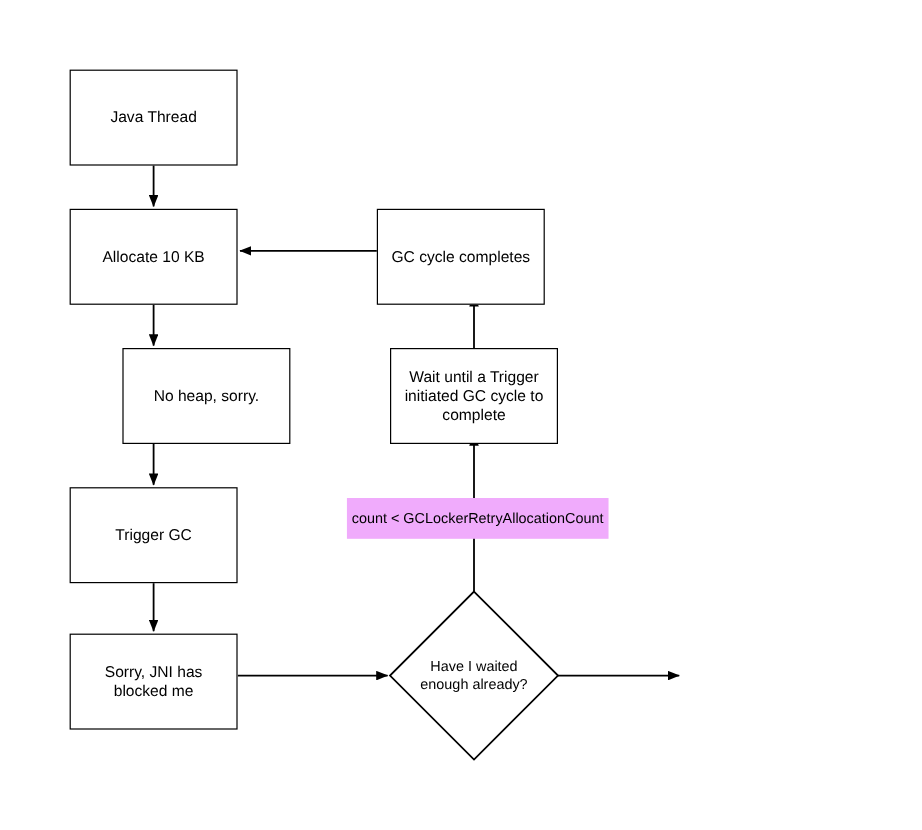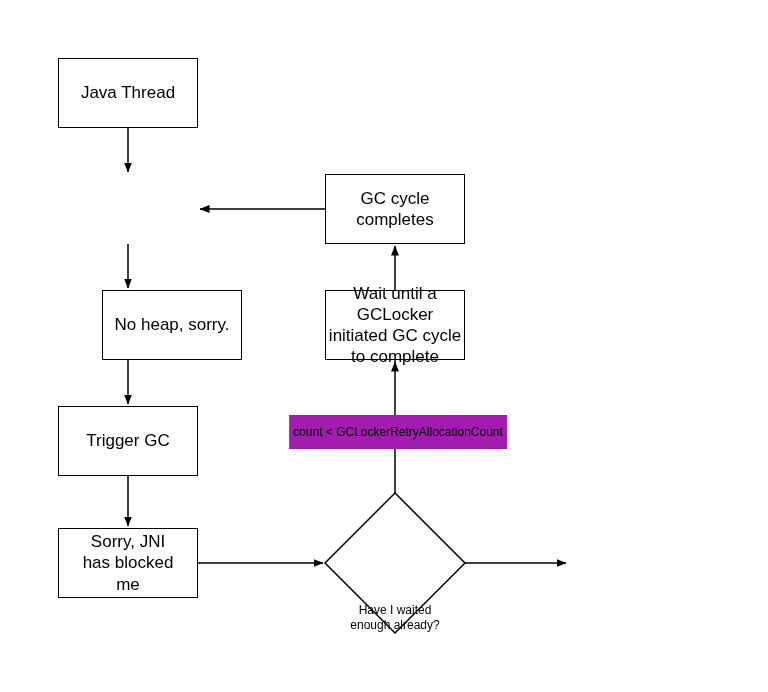--- a/index.html
+++ b/index.html
@@ -20,66 +20,66 @@
     position: absolute;
     left: 0;
     top: 0;
     width: 768px;
     height: 692px;
   }
   .node {
     position: absolute;
     box-sizing: border-box;
     width: 140px;
-    height: 70px;
+    height: 80px;
     background: #ffffff;
     border: 1.5px solid #000000;
     display: flex;
     align-items: center;
     justify-content: center;
     text-align: center;
-    font-size: 17px;
+    font-size: 13px;
     line-height: 1.25;
   }
   .node span {
     display: inline-block;
   }
   .node.n-java    { left: 58px;  top: 58px;  }
   .node.n-alloc   { left: 58px;  top: 174px; }
   .node.n-noheap  { left: 58px;  top: 290px; margin-left: 44px; }
   .node.n-trigger { left: 58px;  top: 406px; text-align: right; }
   .node.n-jni     { left: 58px;  top: 528px; }
-  .node.n-gccomp  { left: 325px; top: 174px; justify-content: center; }
+  .node.n-gccomp  { left: 314px; top: 174px; justify-content: center; }
   .node.n-wait    { left: 325px; top: 290px; }
   .node.n-oom     { left: 568px; top: 528px; }
   .node.n-jni span  { max-width: 92px; }
   .node.n-wait span { max-width: 134px; }
   .decision-label {
     position: absolute;
     left: 325px;
     top: 493px;
     width: 140px;
     height: 140px;
     display: flex;
-    align-items: flex-end;
+    align-items: center;
     justify-content: center;
     text-align: center;
     font-size: 12px;
     line-height: 1.25;
   }
   .decision-label span {
     display: inline-block;
     max-width: 104px;
   }
   .edge-label {
     position: absolute;
     left: 398px;
     top: 432px;
     transform: translate(-50%, -50%);
-    background: #a21caf;
+    background: #f0abfc;
     padding: 10px 4px;
     font-size: 12px;
     white-space: nowrap;
   }
 </style>
 </head>
 <body>
 
 <div class="canvas">
 
@@ -105,39 +105,42 @@
 
     <line x1="325" y1="209" x2="200" y2="209" stroke="#000000" stroke-width="1.5" marker-end="url(#arrow)"></line>
 
     <polygon points="395,493 465,563 395,633 325,563" fill="#ffffff" stroke="#000000" stroke-width="1.5"></polygon>
   </svg>
 
   <div class="node n-java">
     <span>Java Thread</span>
   </div>
 
+  <div class="node n-alloc">
+    <span>Allocate 10 KB</span>
+  </div>
 
   <div class="node n-noheap">
     <span>No heap, sorry.</span>
   </div>
 
   <div class="node n-trigger">
     <span>Trigger GC</span>
   </div>
 
   <div class="node n-jni">
     <span>Sorry, JNI has blocked me</span>
   </div>
 
   <div class="node n-gccomp">
     <span>GC cycle completes</span>
   </div>
 
   <div class="node n-wait">
-    <span>Wait until a GCLocker initiated GC cycle to complete</span>
+    <span>Wait until a Trigger initiated GC cycle to complete</span>
   </div>
 
 
   <div class="decision-label">
     <span>Have I waited enough already?</span>
   </div>
 
   <div class="edge-label">count &lt; GCLockerRetryAllocationCount</div>
 
 </div>

